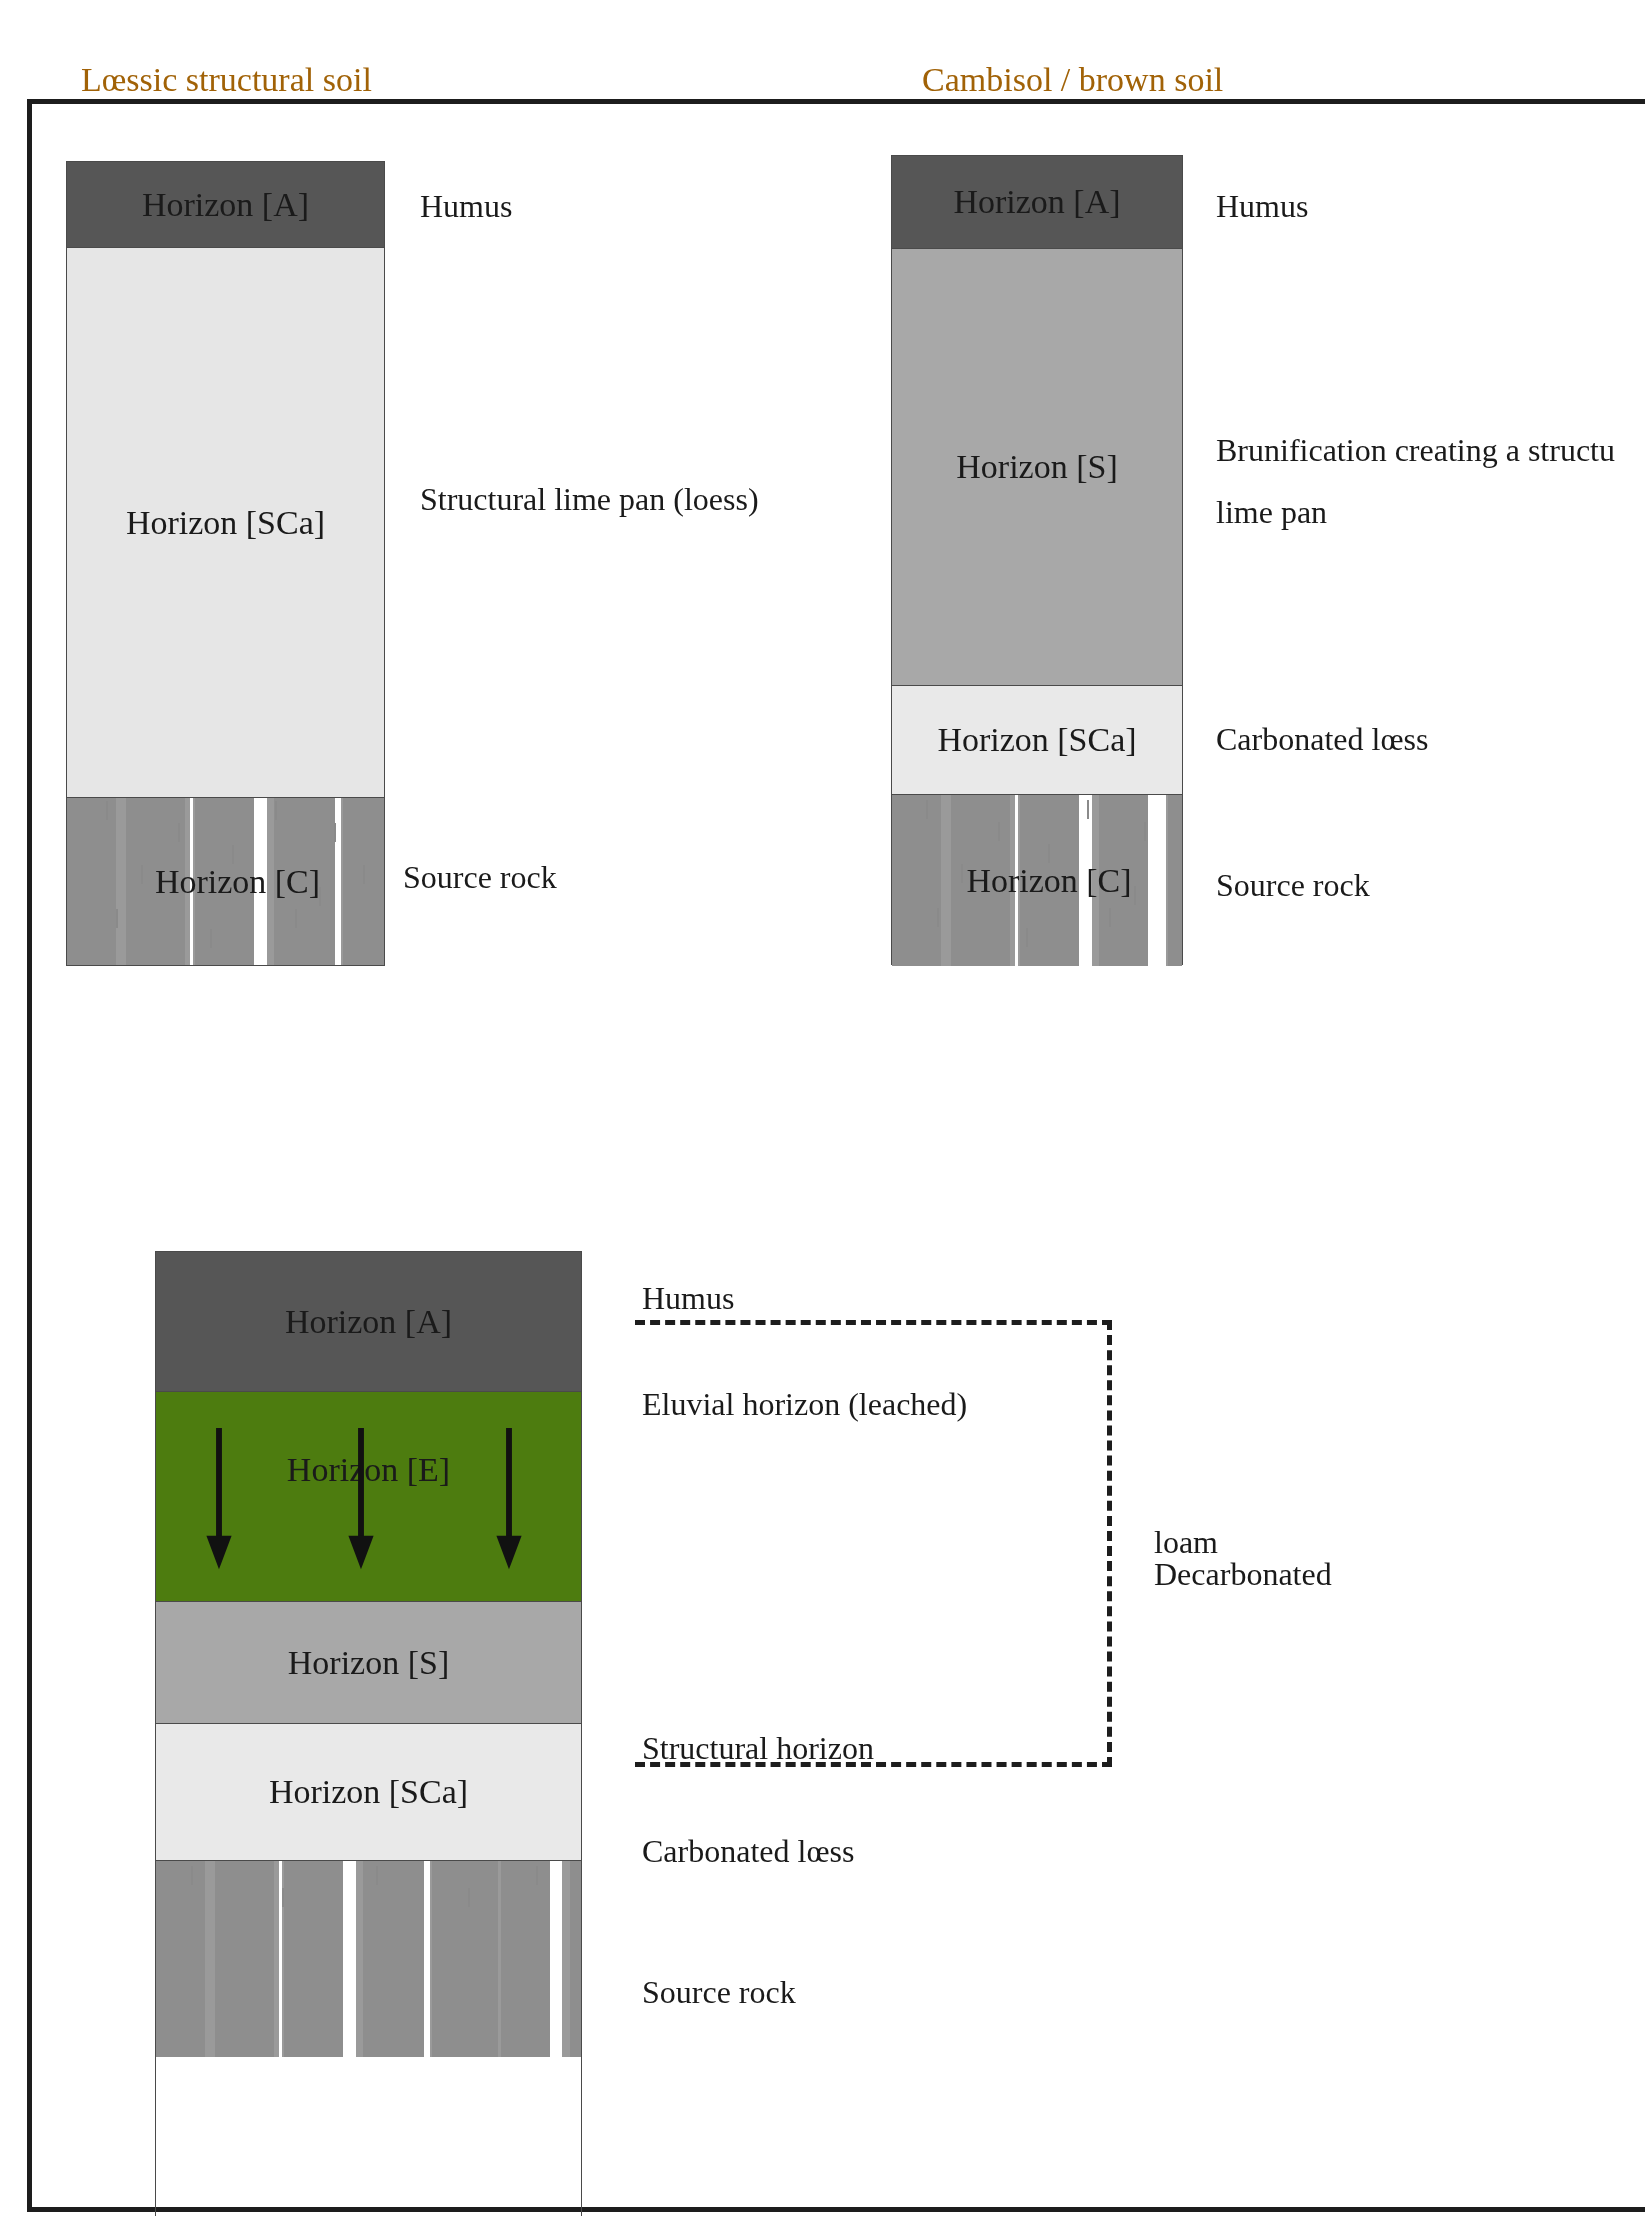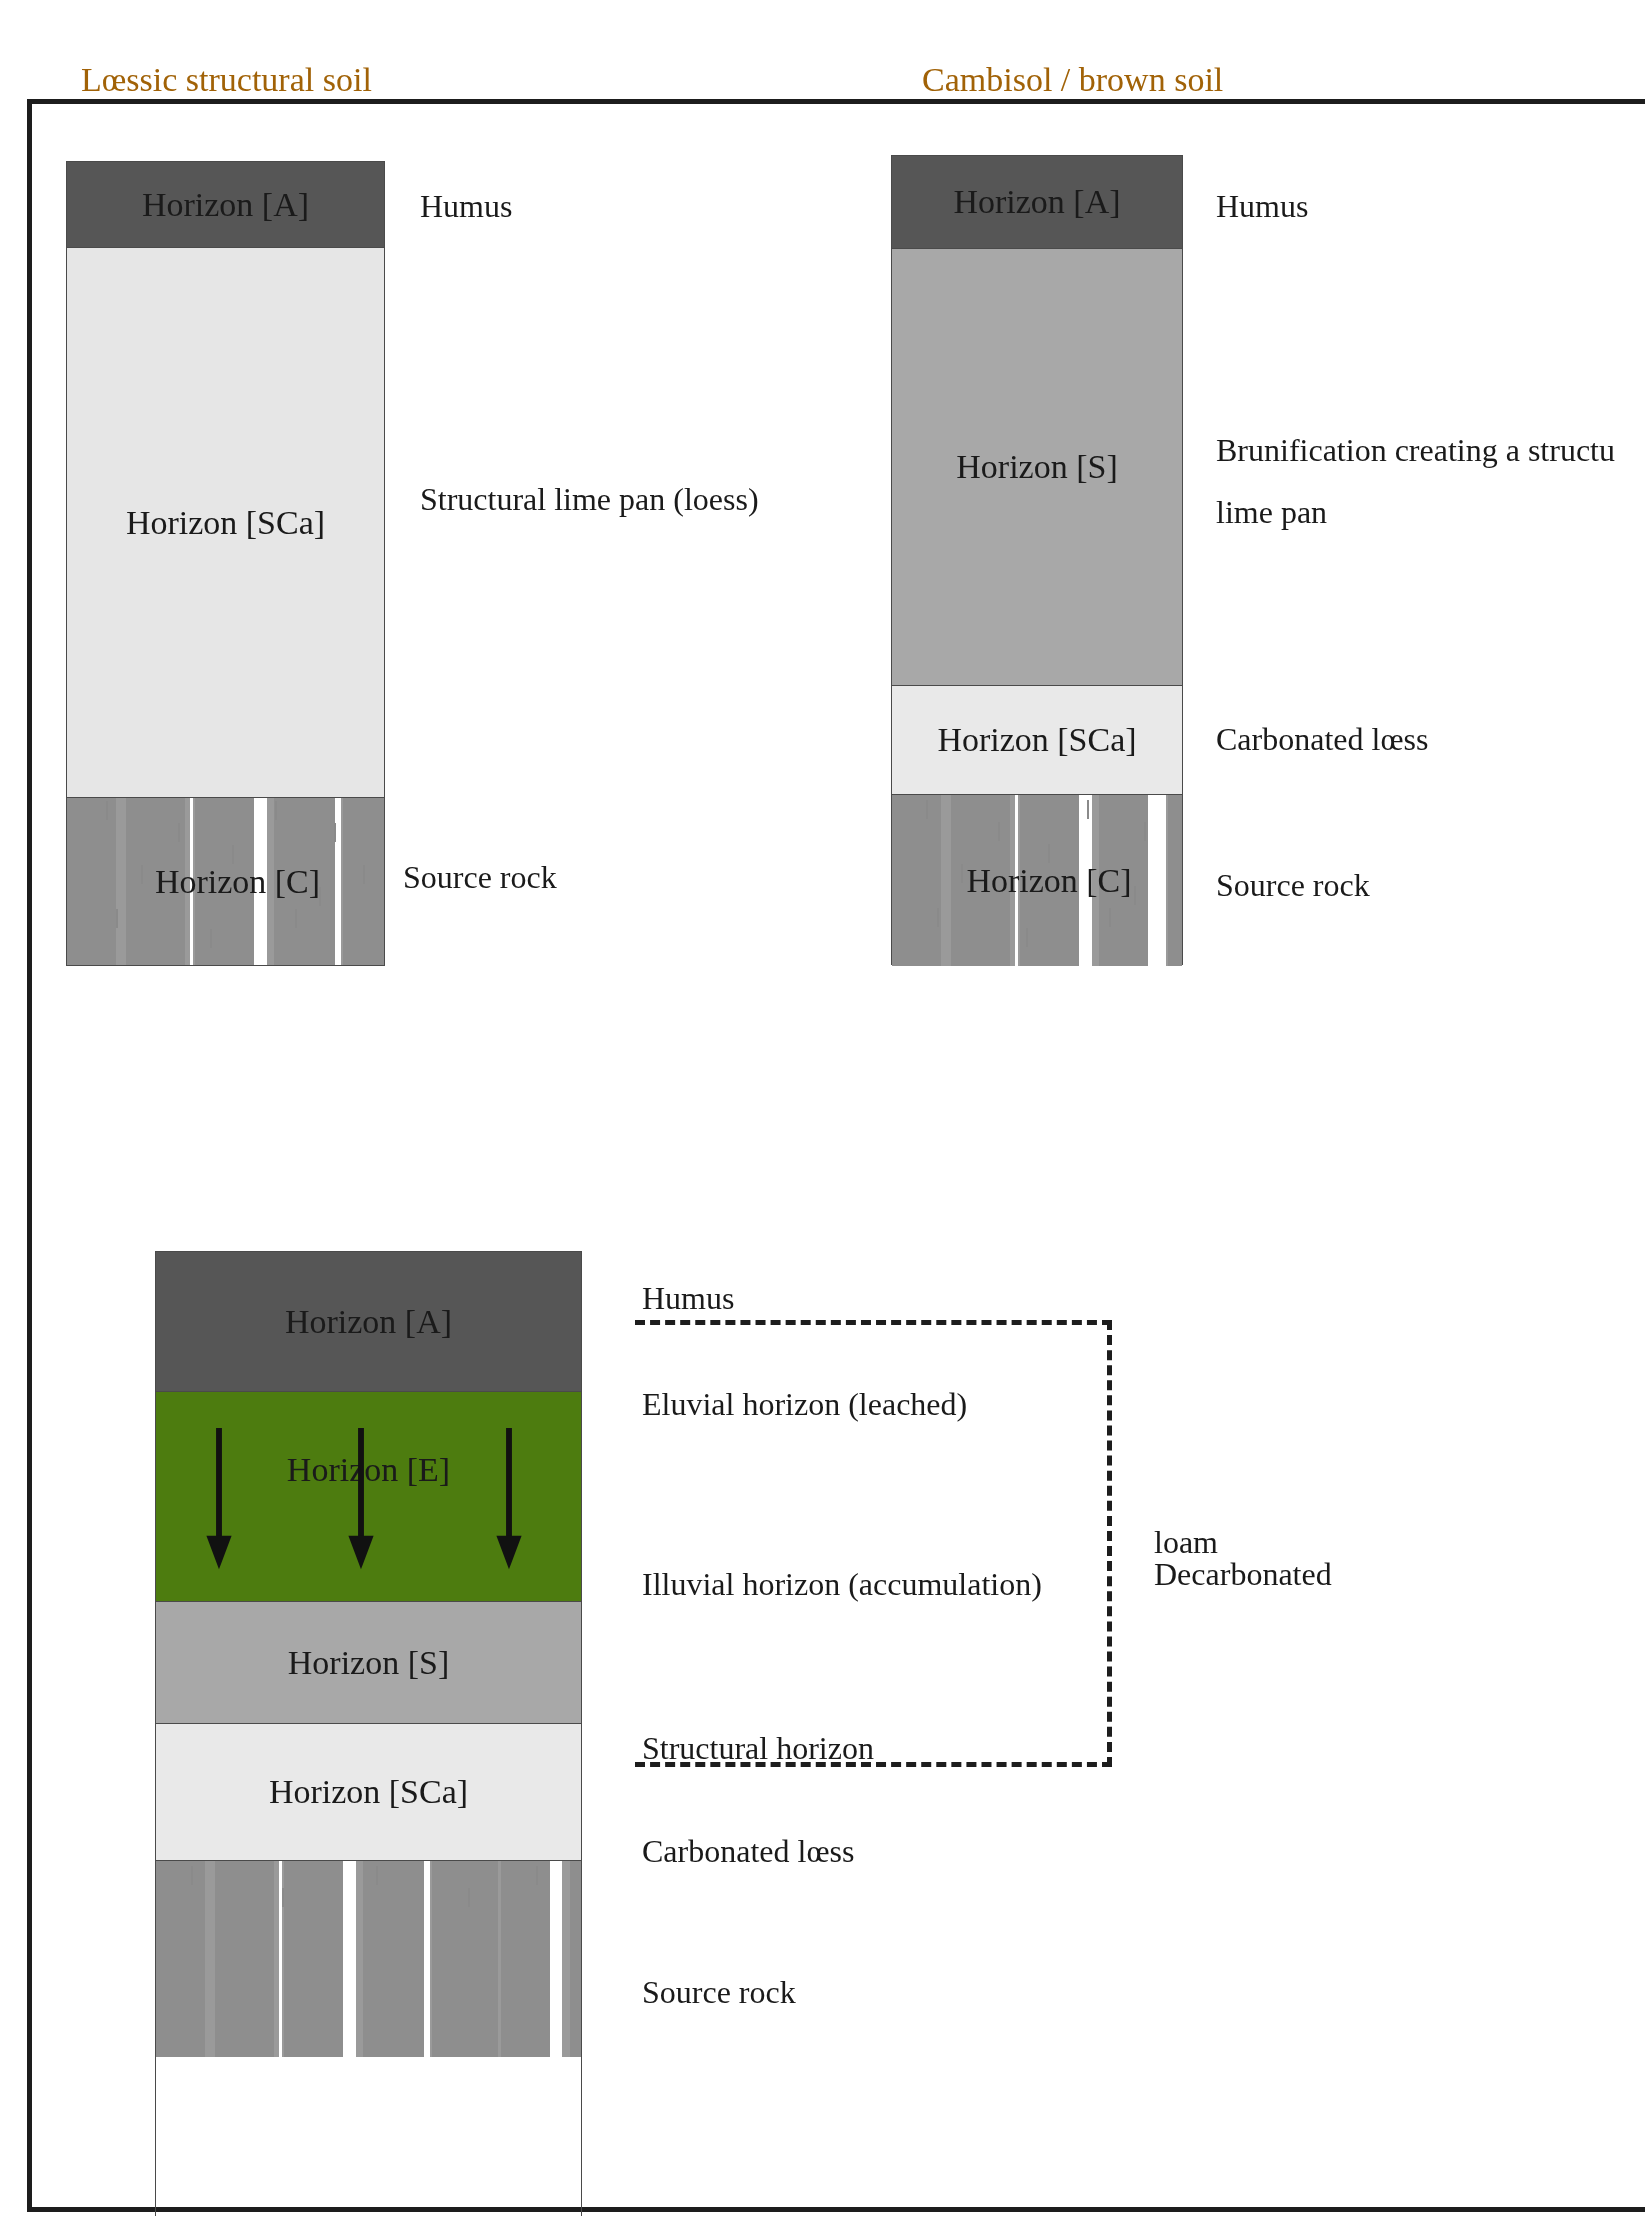--- a/index.html
+++ b/index.html
@@ -248,21 +248,20 @@
     <line x1="20" y1="0" x2="20" y2="140" stroke="#111111" stroke-width="7"></line>
     <polygon points="20,168 5,128 35,128" fill="#111111"></polygon>
   </svg>
 
   <div class="dashed-bracket" style="left:635px; top:1320px; width:477px; height:447px;"></div>
 
   <div class="side-label" style="left:642px; top:1278px;">Humus</div>
 
   <div class="side-label" style="left:642px; top:1384px;">Eluvial horizon (leached)</div>
 
-  <div class="side-label" style="left:642px; top:1564px;">Illuvial horizon (accumulation)</div>
 
   <div class="side-label" style="left:642px; top:1728px;text-align:center;">Structural horizon</div>
 
   <div class="side-label" style="left:642px; top:1831px;">Carbonated lœss</div>
 
   <div class="side-label" style="left:642px; top:1972px;">Source rock</div>
 
   <div class="side-label" style="left:1154px; top:1554px;">Decarbonated</div>
   <div class="side-label" style="left:1154px; top:1522px;">loam</div>
 

